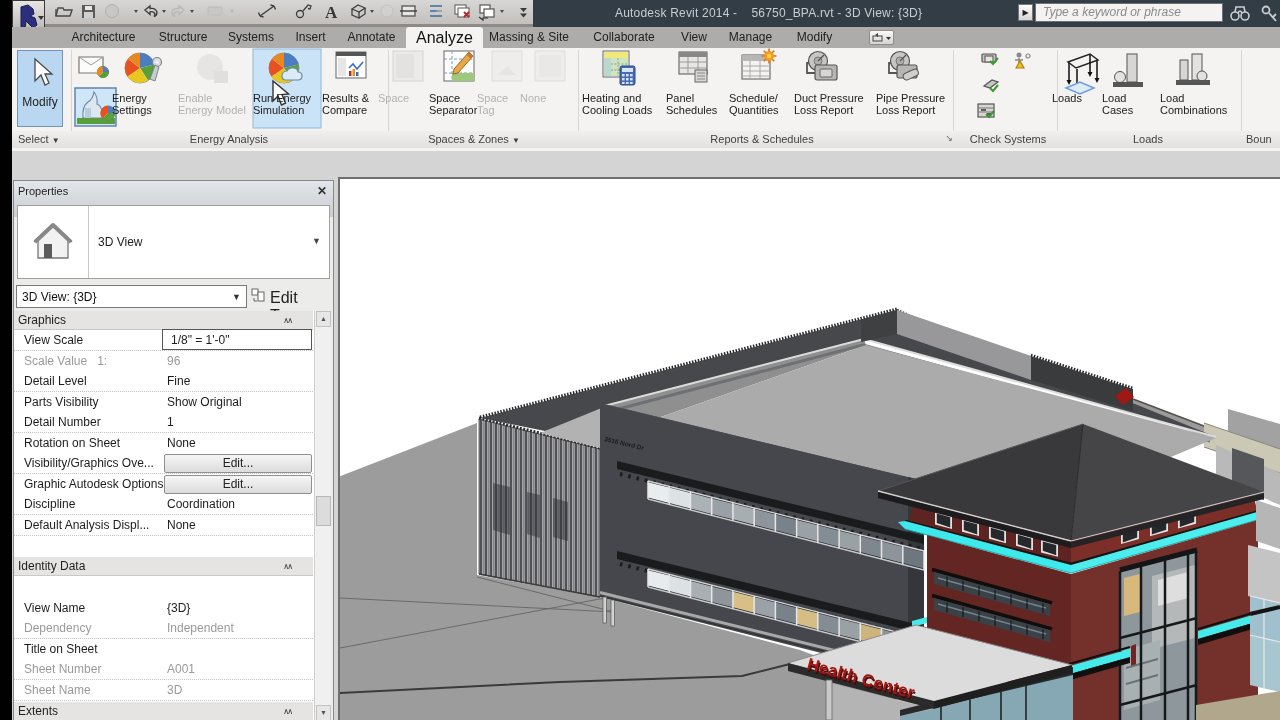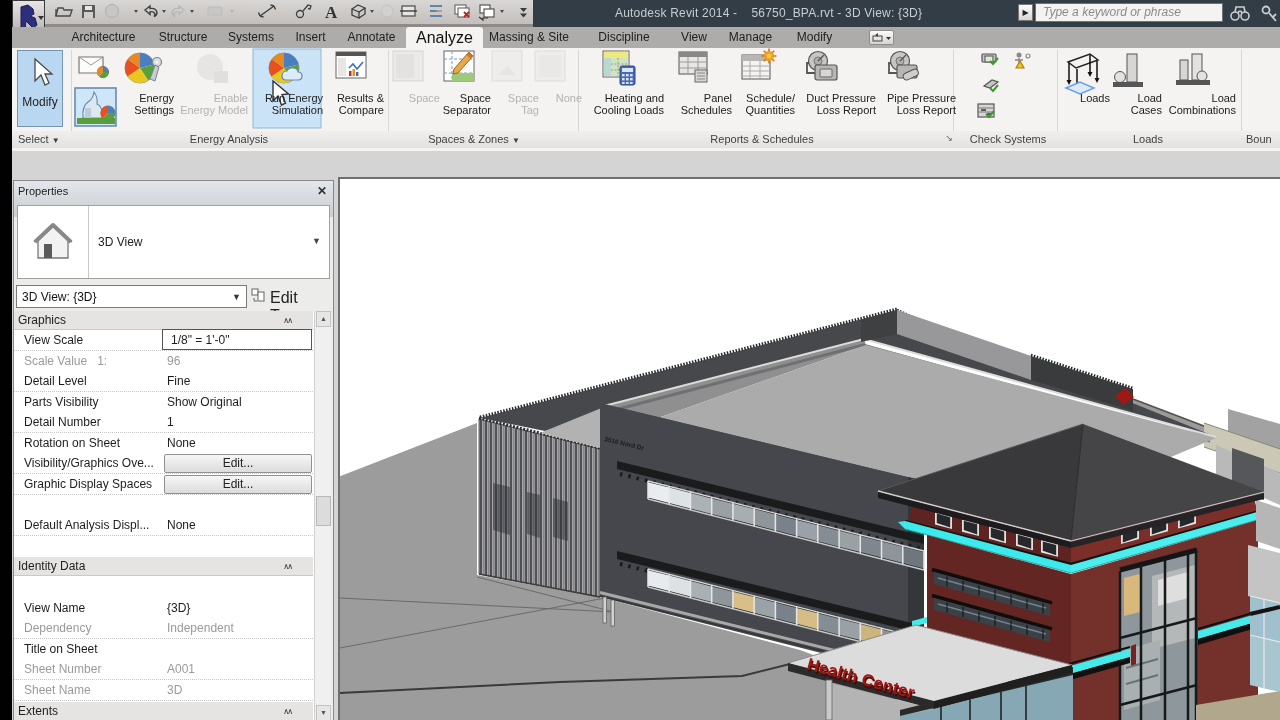--- a/index.html
+++ b/index.html
@@ -21,21 +21,21 @@
   
   #tabrow{position:absolute;left:0;top:27px;width:1280px;height:21px;background:#aeabab}
   .tab{position:absolute;top:0;height:21px;font-size:12px;color:#212121;line-height:21px;text-align:center}
   #tab-active{position:absolute;top:0;height:21px;background:#f4f3f2;border-radius:3px 3px 0 0;
               font-size:16px;color:#111;line-height:21px;text-align:center}
   
   #ribbon{position:absolute;left:0;top:48px;width:1280px;height:103px;background:#f4f3f2;border-bottom:1px solid #9d9a98}
   .psep{position:absolute;top:2px;width:1px;height:98px;background:#d8d5d3}
   .plabel{position:absolute;top:85px;height:15px;font-size:11px;color:#3f3f3f;text-align:center}
   .plabelrow{position:absolute;top:83px;height:17px;background:linear-gradient(#f0efee,#e3e1df)}
-  .btnlabel{position:absolute;font-size:11px;color:#212121;text-align:right;line-height:12px}
+  .btnlabel{position:absolute;font-size:11px;color:#212121;text-align:left;line-height:12px}
   .btnlabel.gray{color:#b4b2b0}
   
   #palette{position:absolute;left:13px;top:180px;width:319px;height:540px;background:#ececeb;border:1px solid #888}
   #paltitle{position:absolute;left:0;top:0;width:100%;height:36px;
             background:linear-gradient(#e3e7eb,#c9cdd2);font-size:11px;color:#222;
             line-height:20px;padding-left:4px;box-sizing:border-box}
   .prow{position:absolute;left:0;width:299px;height:20.4px;background:#fff;border-bottom:1px dotted #c4c4c4;font-size:12px;color:#1d1d1d}
   .prow .lab{position:absolute;left:10px;top:3px;white-space:nowrap}
   .prow .val{position:absolute;left:153px;top:3px;white-space:nowrap}
   .prow.gray .lab,.prow.gray .val{color:#9a9a9a}
@@ -149,21 +149,21 @@
     </svg>
   </div>
   <div id="tabrow">
     <div class="tab" style="left:70px;width:67px">Architecture</div>
     <div class="tab" style="left:156px;width:54px">Structure</div>
     <div class="tab" style="left:227px;width:48px">Systems</div>
     <div class="tab" style="left:293px;width:35px">Insert</div>
     <div class="tab" style="left:345px;width:53px">Annotate</div>
     <div id="tab-active" style="left:406px;width:77px">Analyze</div>
     <div class="tab" style="left:485px;width:88px">Massing &amp; Site</div>
-    <div class="tab" style="left:591px;width:66px">Discipline</div>
+    <div class="tab" style="left:591px;width:66px">Collaborate</div>
     <div class="tab" style="left:678px;width:32px">View</div>
     <div class="tab" style="left:727px;width:47px">Manage</div>
     <div class="tab" style="left:793px;width:43px">Modify</div>
     <div style="position:absolute;left:869px;top:3px;width:25px;height:15px;background:linear-gradient(#fbfbfa,#d6d3d1);border:1px solid #8f8c8a;border-radius:2px;box-sizing:border-box">
        <svg width="23" height="13">
           <rect x="3" y="4" width="9" height="5" fill="none" stroke="#444" stroke-width="1"></rect>
           <path d="M5 3 l3-2 l0 4 z" fill="#444"></path>
           <path d="M16 5 l5 0 l-2.5 3 z" fill="#333"></path>
         </svg>
     </div>
@@ -476,22 +476,26 @@
         </div>
       <div class="prow" style="top:121.5px">
           <span class="lab">Rotation on Sheet</span>
           <span class="val">None</span>
         </div>
       <div class="prow" style="top:142px">
           <span class="lab">Visibility/Graphics Ove...</span>
         <div class="pbtn" style="left:150px;top:1px;width:146px;height:17px;line-height:16px">Edit...</div>
         </div>
       <div class="prow" style="top:162.5px">
-          <span class="lab">Graphic Display Spaces</span>
+          <span class="lab">Graphic Autodesk Options</span>
         <div class="pbtn" style="left:150px;top:1px;width:146px;height:17px;line-height:16px">Edit...</div>
+        </div>
+      <div class="prow" style="top:183px">
+          <span class="lab">Discipline</span>
+          <span class="val">Coordination</span>
         </div>
       <div class="prow" style="top:203.5px">
           <span class="lab">Default Analysis Displ...</span>
           <span class="val">None</span>
         </div>
       <div class="phead" style="top:246px">Identity Data<span class="chev">∧∧</span></div>
       <div class="prow" style="top:286.5px">
           <span class="lab">View Name</span>
           <span class="val">{3D}</span>
         </div>

